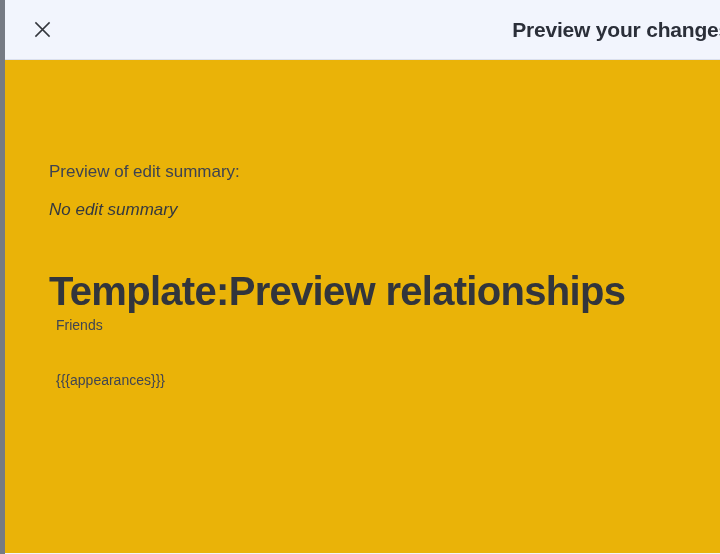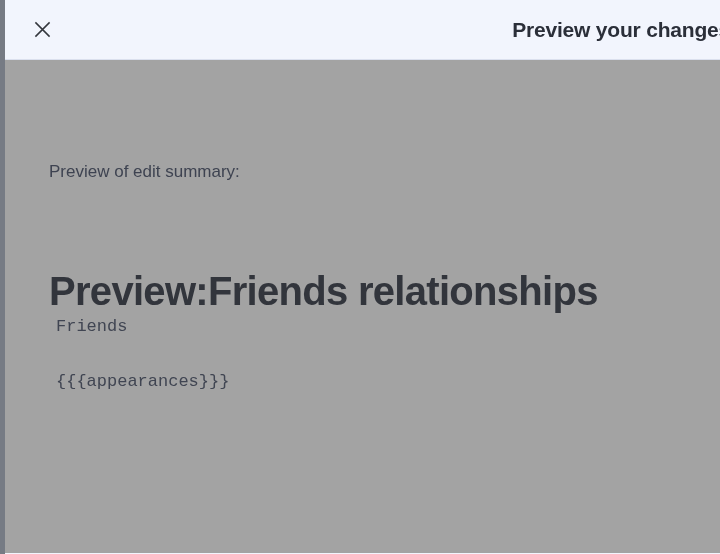--- a/index.html
+++ b/index.html
@@ -70,21 +70,21 @@
     text-align: right;
     width: 425px;   
     overflow: visible;
   }
 
   
   .dialog-body {
     position: relative;
     height: 493px;
     padding: 0;
-    background: #a3a3a3;
+    background: #eab308;
     overflow: hidden;
   }
 
   .summary-label {
     position: absolute;
     left: 44px;
     top: 102px;
     font-size: 17px;
     color: #3e4351;
     white-space: nowrap;
@@ -108,24 +108,23 @@
     font-weight: bold;
     letter-spacing: -0.7px;
     color: #32353c;
     white-space: nowrap;
     line-height: 1.15;
   }
 
   .content-line {
     position: absolute;
     left: 51px;
-    font-size: 17px;
+    font-size: 14px;
     color: #404552;
     white-space: nowrap;
-    font-family: Liberation Mono, monospace;
   }
   .content-line-1 { top: 257px; }
   .content-line-2 { top: 312px; }
 </style>
 </head>
 <body>
 
 <div class="dialog">
 
   <div class="dialog-header">
@@ -139,22 +138,23 @@
     </button>
 
     <div class="header-title">Preview your changes</div>
 
   </div>
 
   <div class="dialog-body">
 
     <div class="summary-label">Preview of edit summary:</div>
 
+    <div class="summary-value">No edit summary</div>
 
-    <h1 class="page-heading">Preview:Friends relationships</h1>
+    <h1 class="page-heading">Template:Preview relationships</h1>
 
     <div class="content-line content-line-1">Friends</div>
 
     <div class="content-line content-line-2">{{{appearances}}}</div>
 
   </div>
 
 </div>
 
 </body></html>

